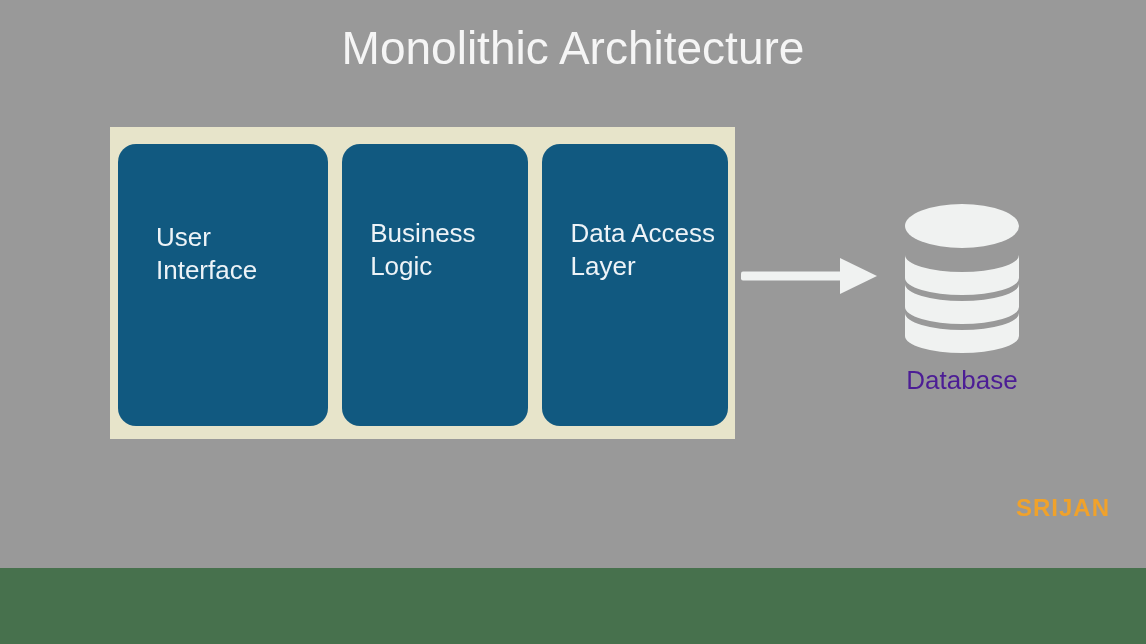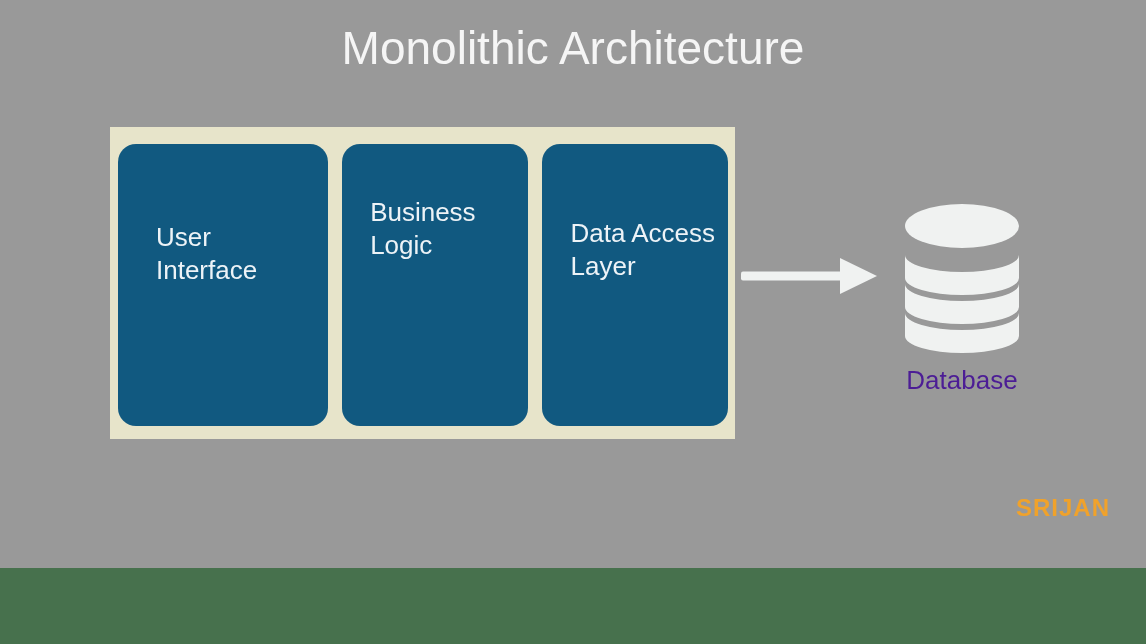--- a/index.html
+++ b/index.html
@@ -39,21 +39,21 @@
     background: #115980;
     border-radius: 18px;
     box-sizing: border-box;
     color: #EDF3F7;
     font-size: 26px;
     line-height: 33px;
     white-space: pre-line;
     font-weight: 400;
   }
   .layer-box.b1 { flex: 206 1 0; padding: 77px 4px 0 38px; }
-  .layer-box.b2 { flex: 188 1 0; padding: 52px 4px 0 28px; }
+  .layer-box.b2 { flex: 188 1 0; padding: 73px 4px 0 28px; }
   .layer-box.b3 { flex: 188 1 0; padding: 73px 4px 0 29px; }
   .arrow-wrap {
     position: absolute;
     left: 741px;
     top: 256px;
     width: 137px;
     height: 40px;
   }
   .db-icon-wrap {
     position: absolute;

